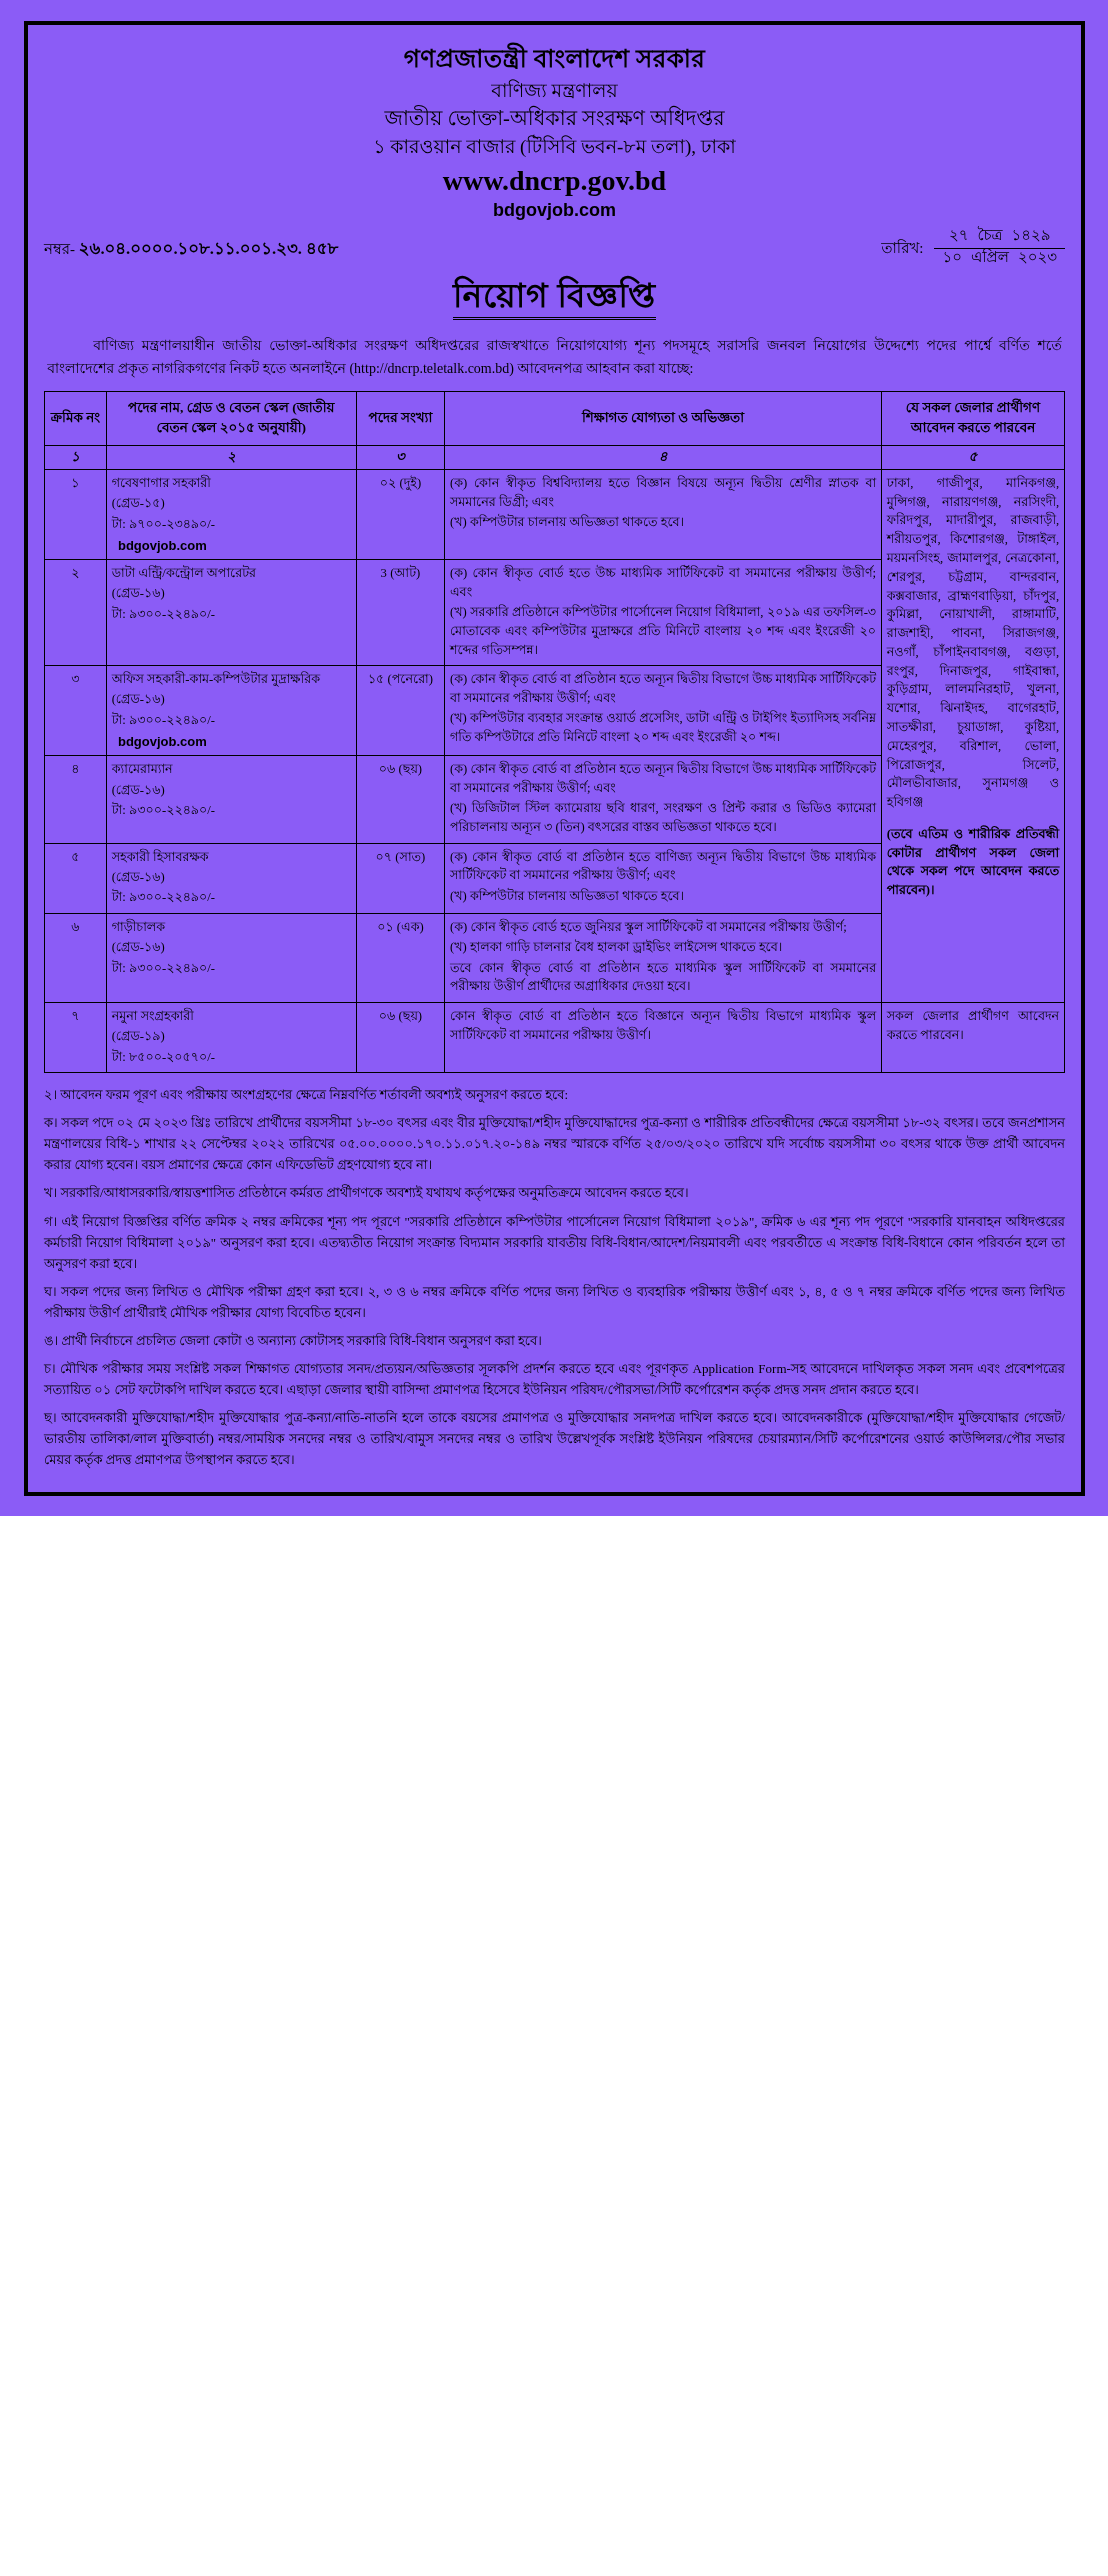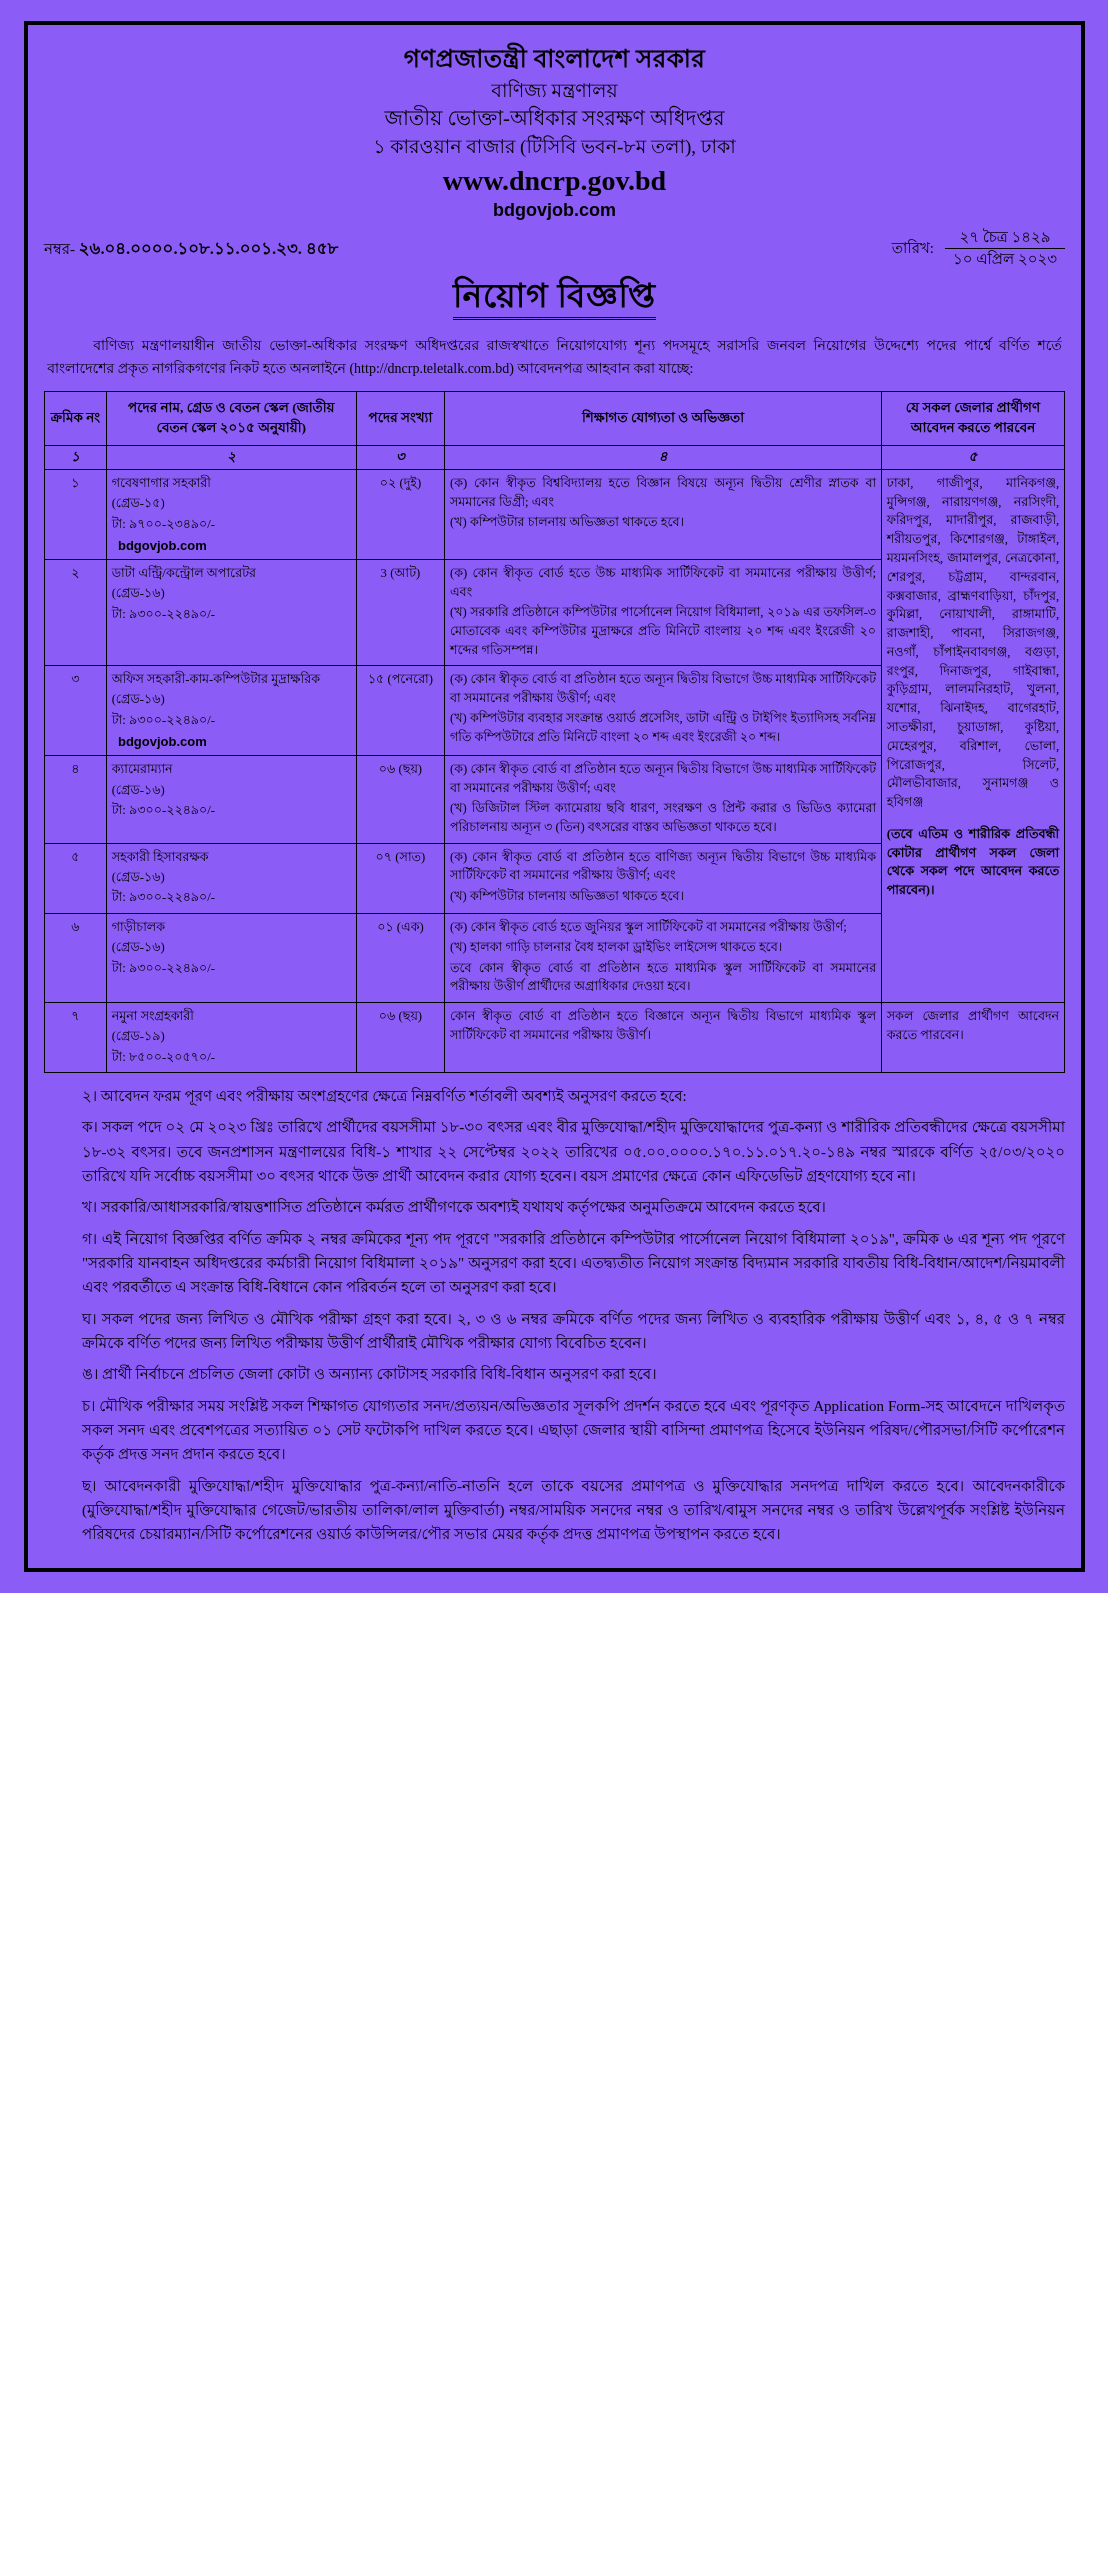--- a/index.html
+++ b/index.html
@@ -34,21 +34,21 @@
   .hdr .web2{font-size:18px;line-height:1.25;font-family:"Liberation Sans",sans-serif;font-weight:bold;}
 
   
   .memorow{
     display:flex;align-items:flex-start;justify-content:space-between;
     margin-top:6.3px;
   }
   .memo-no{font-size:15px;white-space:nowrap;padding-top:8px;}
   .memo-no .num{font-weight:bold;font-size:16.6px;}
   .date-wrap{display:flex;align-items:center;gap:11px;font-size:15px;}
-  .date-frac{display:inline-block;text-align:center;line-height:1.25;}
+  .date-frac{display:inline-block;text-align:center;line-height:1.25;font-family:Liberation Mono, monospace;}
   .date-frac .top{border-bottom:1.6px solid #000;padding:0 8px 0.8px 8px;display:block;}
   .date-frac .bot{padding:0.8px 8px 0 8px;display:block;}
 
   
   .title{
     text-align:center;
     font-size:33px;
     font-weight:bold;
     margin:1.6px 0 3.2px 0;
     letter-spacing:0.8px;
@@ -106,25 +106,24 @@
   
   col.w1{width:49px;}
   col.w2{width:198px;}
   col.w3{width:70px;}
   col.w4{width:346px;}
   col.w5{width:145px;}
 
   
   .conds{margin-top:11px;}
   .cond{
-    font-size:15px;
+    font-size:13px;
     line-height:1.62;
     text-align:justify;
     margin-bottom:7.1px;
-    margin-left:38px;
   }
 </style>
 </head>
 <body>
 
 <div class="page">
 <div class="outer-frame">
 
   <div class="hdr">
     <div class="l1">গণপ্রজাতন্ত্রী বাংলাদেশ সরকার</div>

